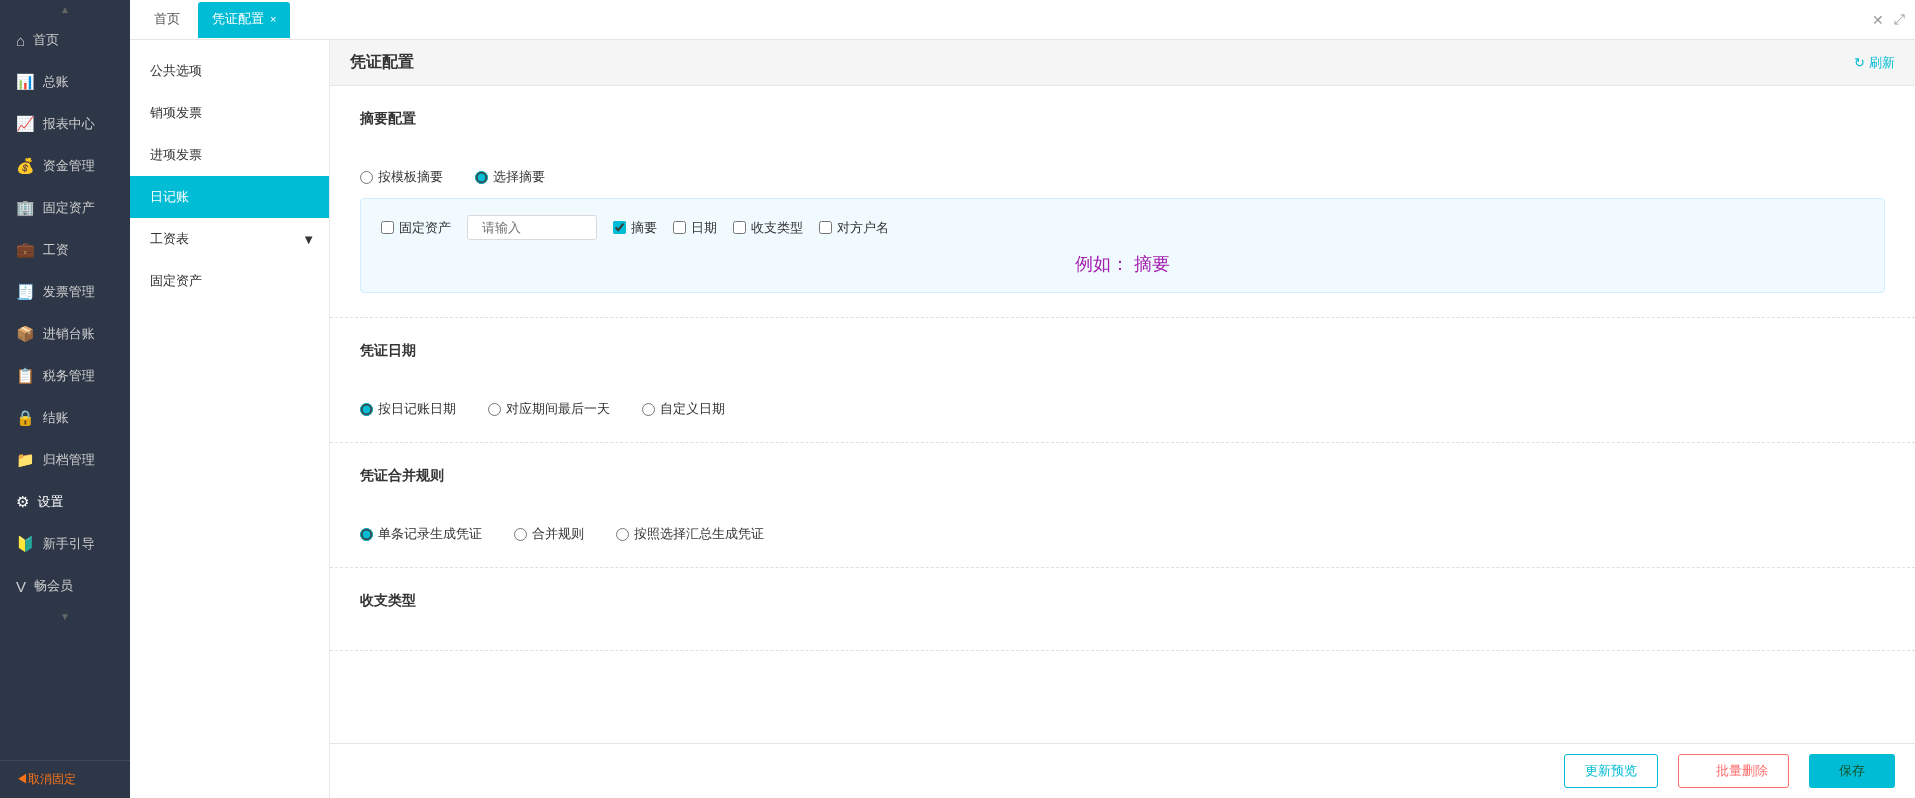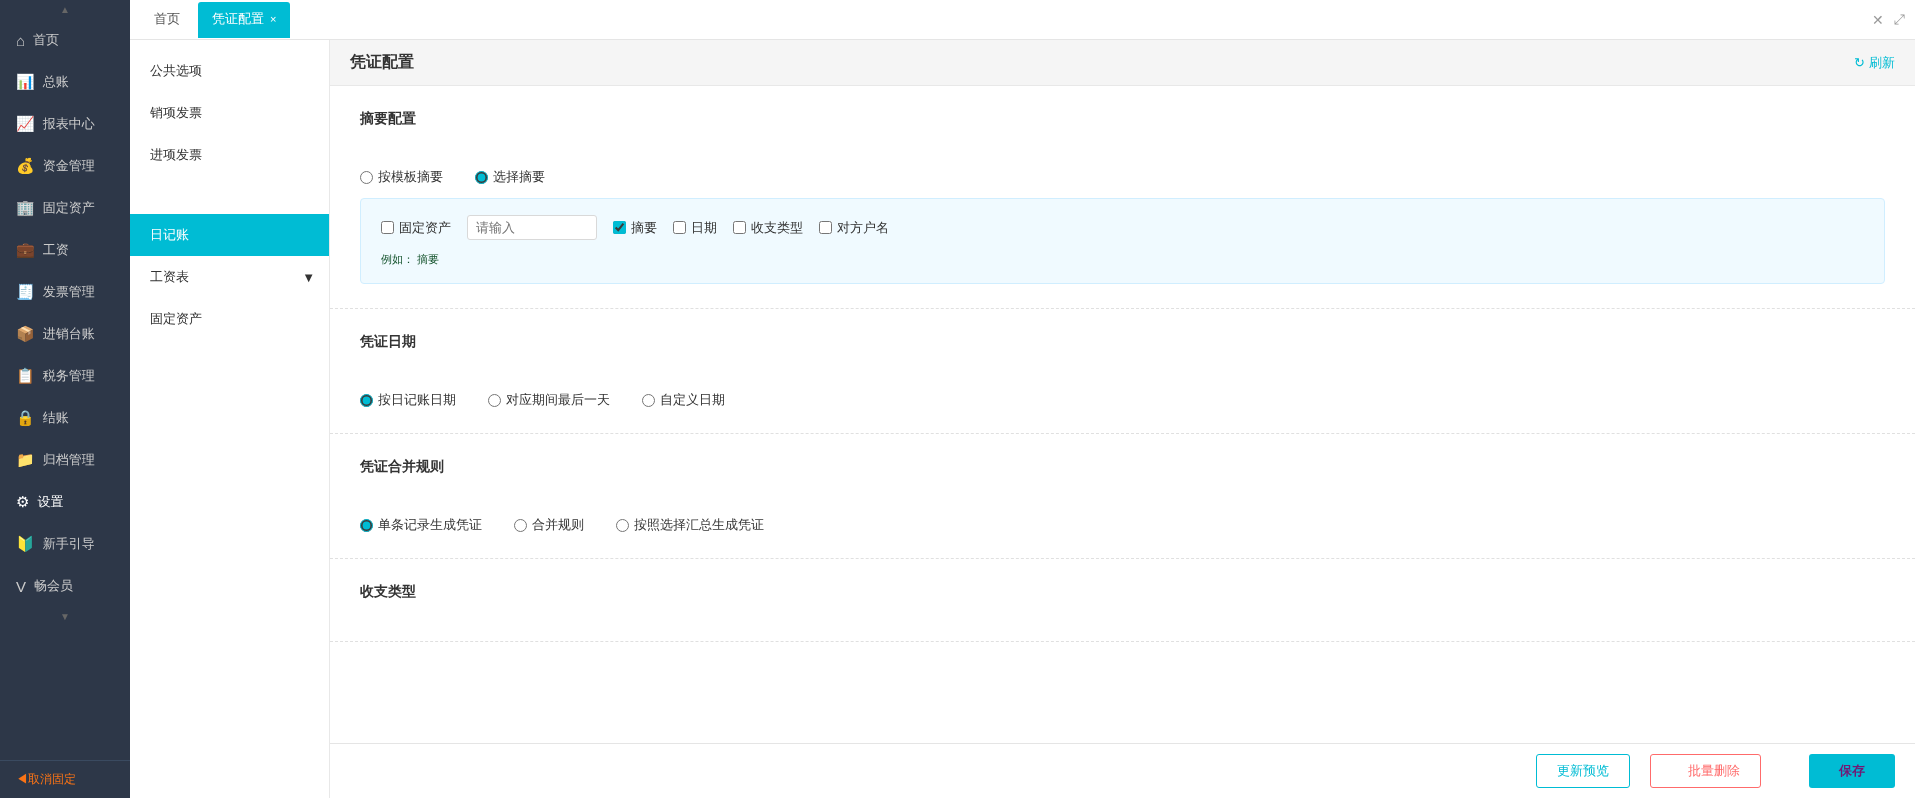--- a/index.html
+++ b/index.html
@@ -104,21 +104,20 @@
     .left-nav-item {
       padding: 12px 20px;
       cursor: pointer;
       font-size: 13px;
       color: #333;
       position: relative;
     }
     .left-nav-item.active {
       background: #00bcd4;
       color: #fff;
-      margin-top: 38px;
     }
     .left-nav-item .nav-arrow {
       position: absolute;
       right: 14px;
       top: 50%;
       transform: translateY(-50%);
     }
 
     
     .content-area {
@@ -198,30 +197,31 @@
     }
     .summary-options-row {
       display: flex;
       align-items: center;
       gap: 16px;
       flex-wrap: wrap;
     }
     .text-input {
       border: 1px solid #d9d9d9;
       border-radius: 3px;
-      padding: 4px 8px;
+      padding: 4px 14px;
       font-size: 13px;
       outline: none;
       width: 130px;
       color: #999;
     }
     .example-text {
-      color: #14532d;
-      font-size: 11px;
+      color: #a21caf;
+      font-size: 18px;
       margin-top: 12px;
+      text-align: center;
     }
 
     
     .footer-bar {
       background: #fff;
       border-top: 1px solid #e5e5e5;
       padding: 10px 20px;
       display: flex;
       justify-content: flex-end;
       gap: 20px;
@@ -240,24 +240,23 @@
       color: #00bcd4;
     }
     .btn-outline-red {
       background: #fff;
       border: 1px solid #ff6b6b;
       color: #ff6b6b;
       padding-left: 37px;
     }
     .btn-teal {
       background: #00bcd4;
-      color: #701a75;
-      font-weight: bold;
+      color: #14532d;
+      font-weight: normal;
       padding: 8px 30px;
-      margin-left: 28px;
     }
 
     
     .settings-content::-webkit-scrollbar { width: 6px; }
     .settings-content::-webkit-scrollbar-thumb { background: #ccc; border-radius: 3px; }
 
     
     .sidebar-scroll-arrow {
       text-align: center;
       color: #666;

